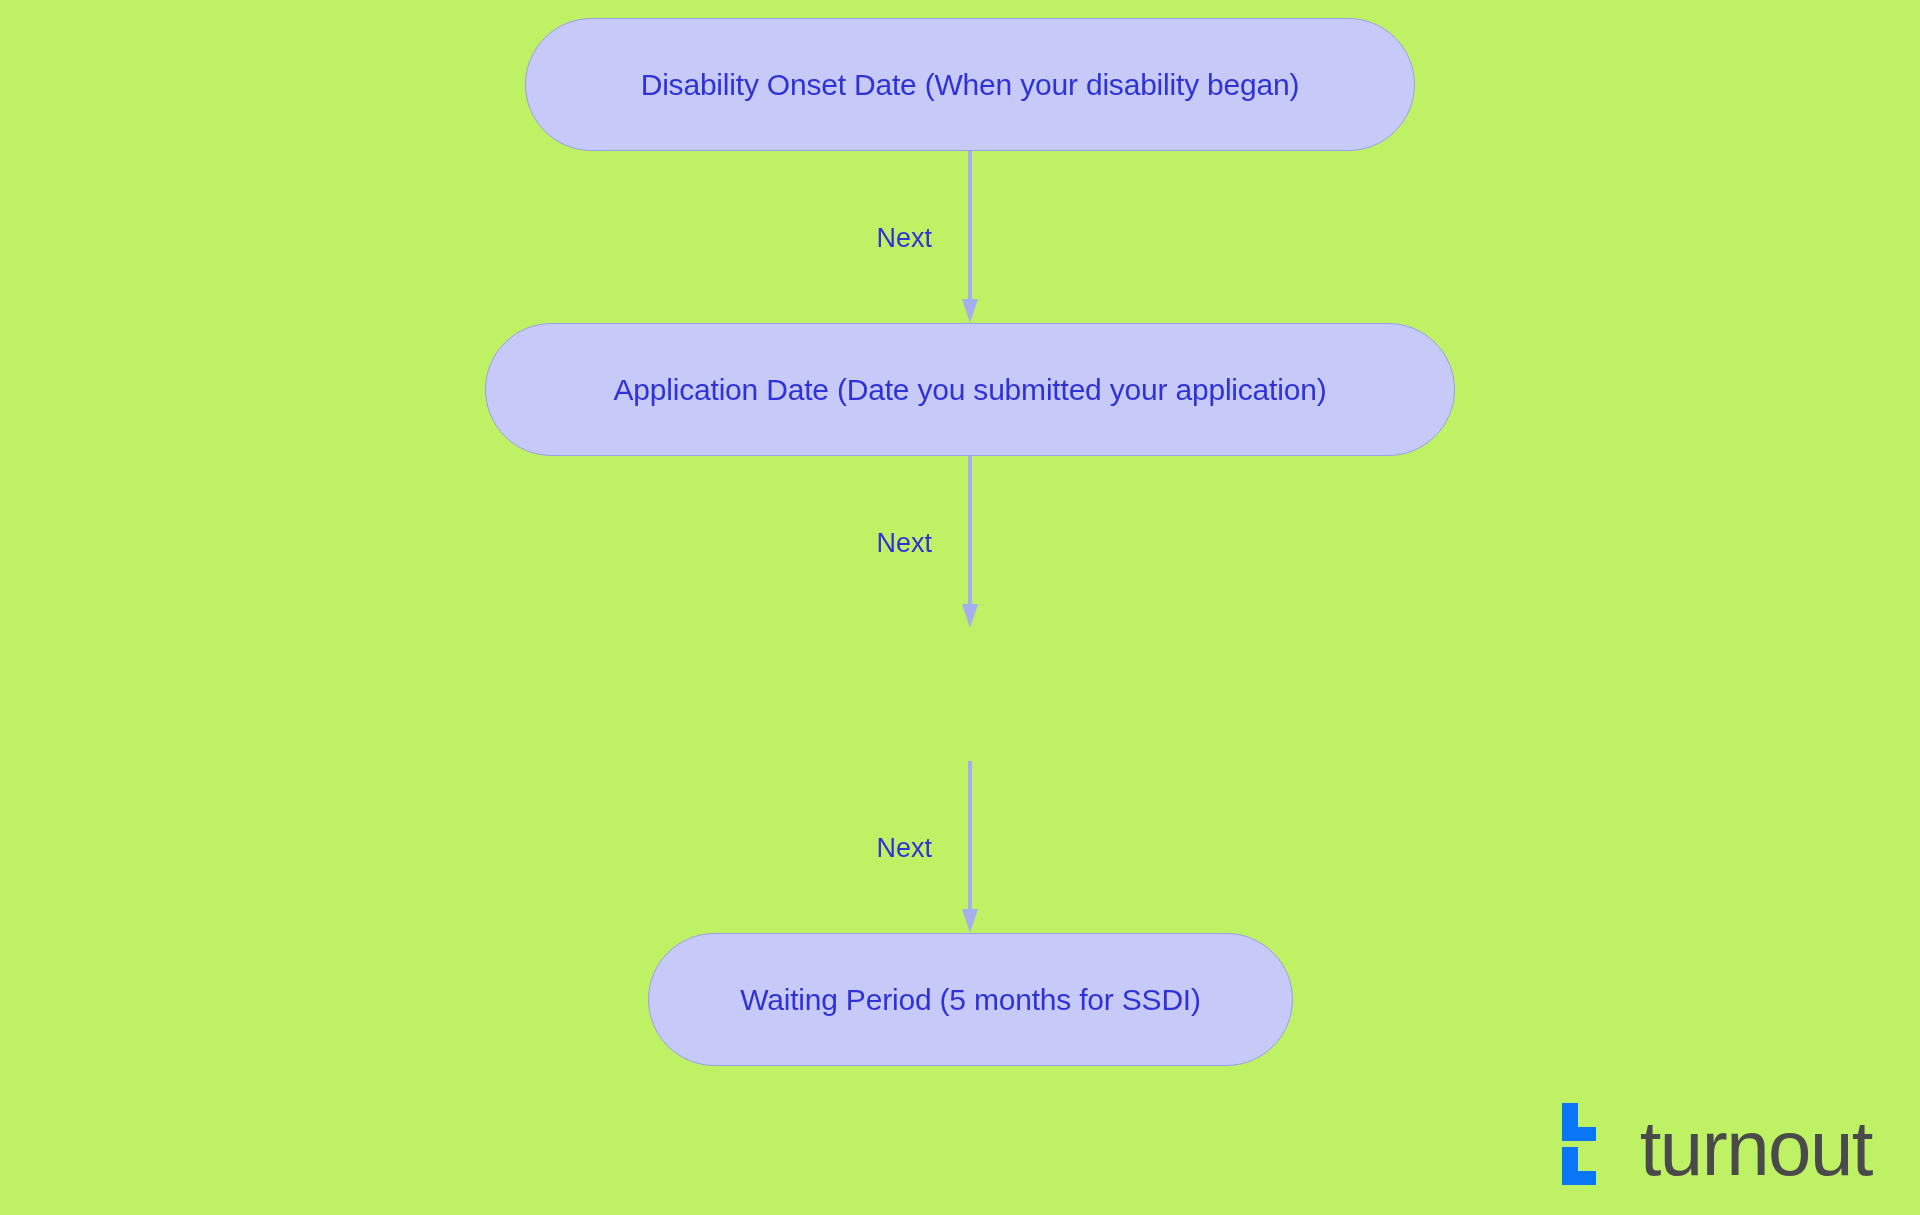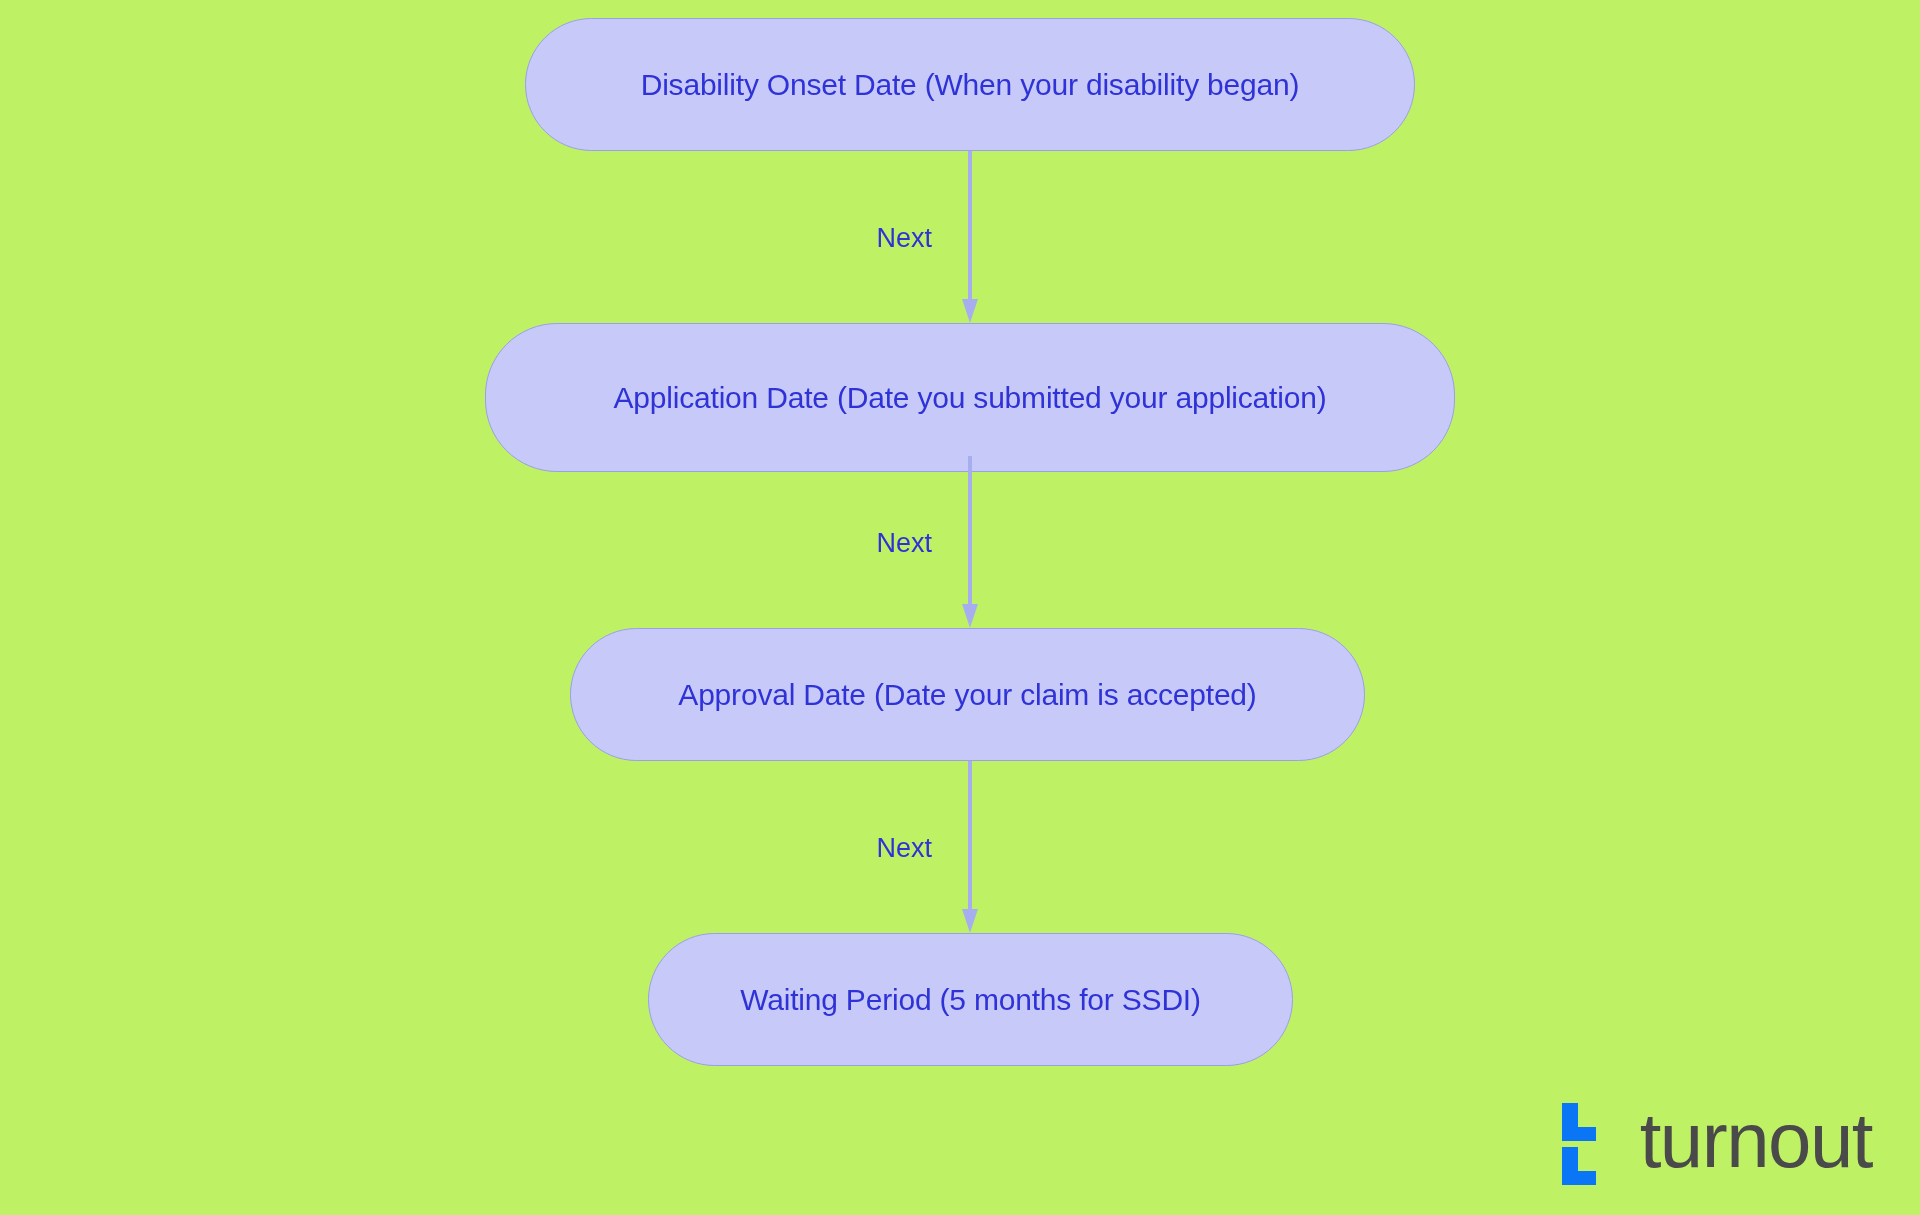--- a/index.html
+++ b/index.html
@@ -33,21 +33,21 @@
     justify-content: center;
     color: #2f32d6;
     font-size: 30px;
     font-weight: 400;
     letter-spacing: -0.2px;
     white-space: nowrap;
     line-height: 1;
   }
 
   #node-0 { left: 525px;  top: 18px;   width: 890px; height: 133px; }
-  #node-1 { left: 485px;  top: 323px;  width: 970px; height: 149px; }
+  #node-1 { left: 485px;  top: 323px;  width: 970px; height: 133px; }
   #node-2 { left: 570px;  top: 628px;  width: 795px; height: 133px; }
   #node-3 { left: 648px;  top: 933px;  width: 645px; height: 133px; text-align: center; }
 
   
   .connector {
     position: absolute;
     left: 962px;
     width: 16px;
   }
   .connector .stem {
@@ -96,21 +96,21 @@
   #label-0 { top: 225px; }
   #label-1 { top: 530px; }
   #label-2 { top: 835px; }
 
   
   #brand {
     position: absolute;
     right: 48px;
     bottom: 28px;
     display: flex;
-    align-items: flex-start;
+    align-items: flex-end;
     gap: 26px;
   }
   #brand-mark {
     display: block;
     width: 52px;
     height: 86px;
   }
   #brand-word {
     color: #4a4a4a;
     font-size: 78px;
@@ -126,23 +126,20 @@
 <div id="canvas">
 
   <div class="node" id="node-0">
     <span>Disability Onset Date (When your disability began)</span>
   </div>
 
   <div class="node" id="node-1">
     <span>Application Date (Date you submitted your application)</span>
   </div>
 
-  <div class="node" id="node-2">
-    <span>Approval Date (Date your claim is accepted)</span>
-  </div>
 
   <div class="node" id="node-3">
     <span>Waiting Period (5 months for SSDI)</span>
   </div>
 
   <div class="connector" id="conn-0">
     <div class="stem"></div>
     <div class="head"></div>
   </div>
 

